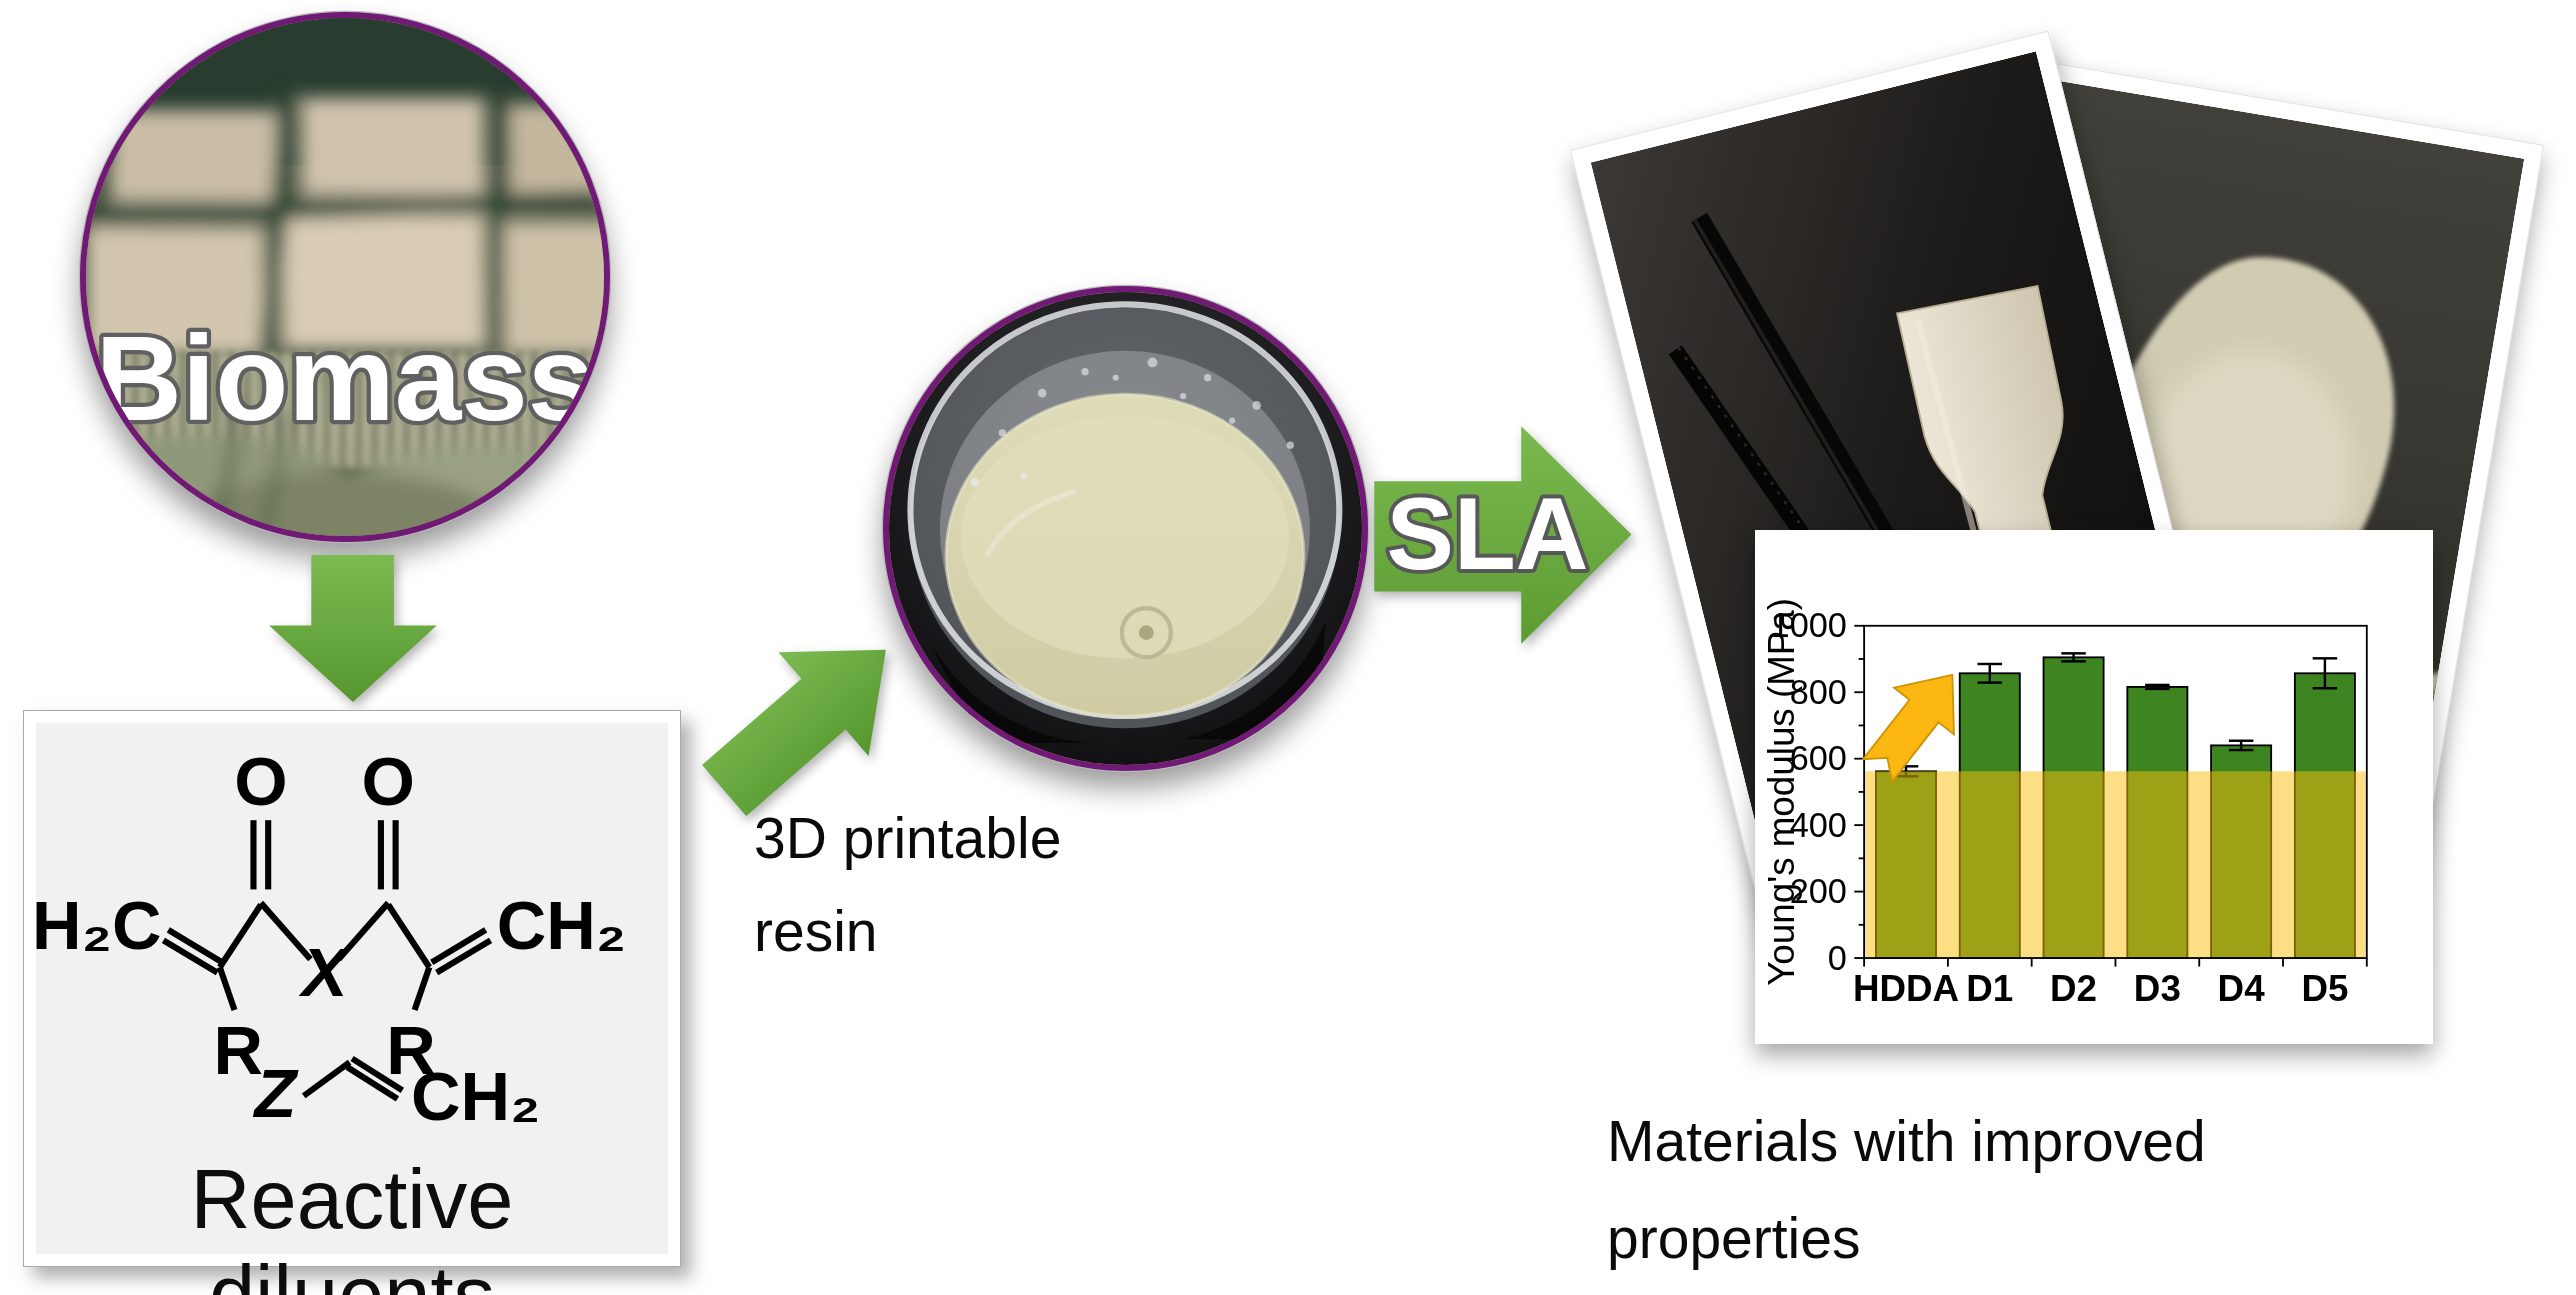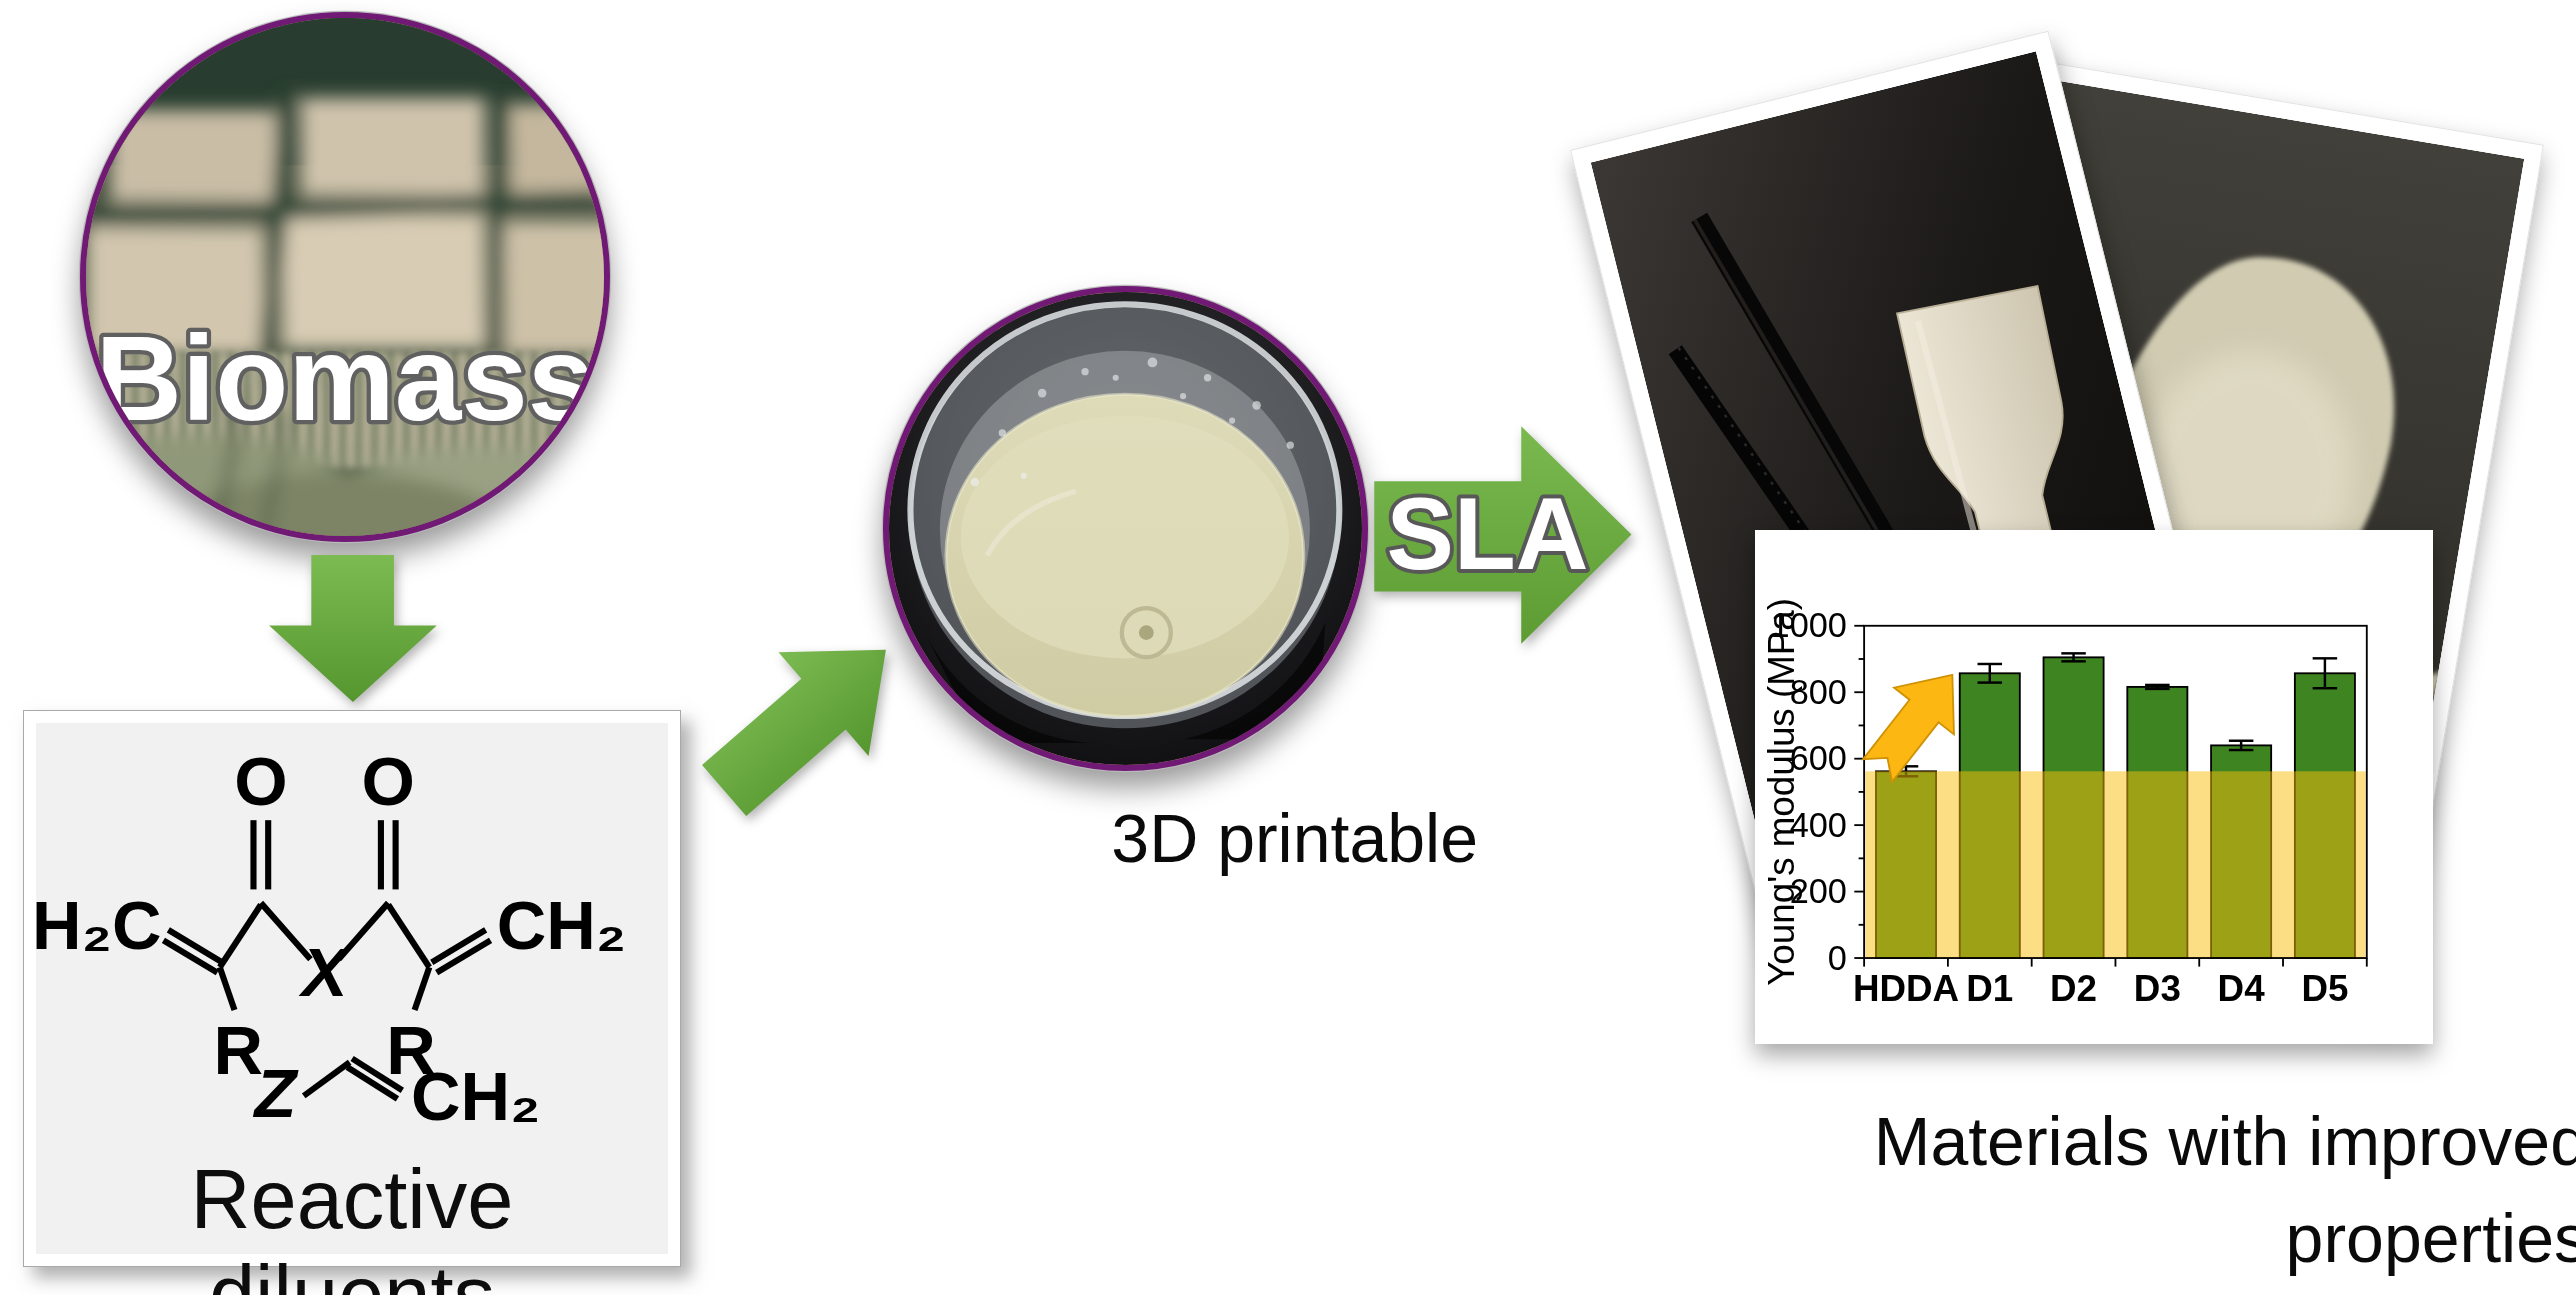--- a/index.html
+++ b/index.html
@@ -21,22 +21,22 @@
   
   .panel-box{
     position:absolute;background:#ffffff;border:1.2px solid #a9a9a9;
     box-shadow:9.8px 11px 16px rgba(100,100,100,0.50);
   }
   .panel-box-inner{
     position:absolute;left:12.3px;top:12.3px;right:12.3px;bottom:12.3px;
     background:#f1f1f2;
   }
   .caption{
-    position:absolute;color:#0a0a0a;text-align:right;
-    font-size:68px;line-height:93px;letter-spacing:0px;
+    position:absolute;color:#0a0a0a;text-align:left;
+    font-size:57px;line-height:93px;letter-spacing:0px;
   }
   .box-label{
     position:absolute;left:0;right:0;text-align:center;color:#0d0d0d;
     font-size:83px;
   }
   
   .polaroid{
     position:absolute;background:#ffffff;border:0.6px solid #e2e2e2;
     box-shadow:0 12.3px 24.5px rgba(0,0,0,0.35);
     transform-origin:top left;
@@ -207,20 +207,21 @@
         <circle cx="370" cy="140" r="5"></circle>
         <circle cx="220" cy="300" r="5"></circle>
     </g>
     <path d="M60,560 A 330 330 0 0 0 330 736 L 150 736 Z" fill="#060606" opacity="0.8"></path>
     <path d="M712,540 A 330 330 0 0 1 480 730 L 700 730 Z" fill="#060606" opacity="0.8"></path>
   </svg>
 </div>
 
 <div class="caption" style="left:754px;top:792px;width:724px;">
   <div>3D printable</div>
+  <div>resin</div>
 </div>
 
 <svg class="arrow-svg" style="left:1368px;top:417px;width:282px;height:245px;z-index:4;" viewBox="0 0 460 400">
   <defs>
     <linearGradient id="g3" x1="0" y1="0" x2="0" y2="1">
       <stop offset="0" stop-color="#79b950"></stop>
         <stop offset="1" stop-color="#5d9c33"></stop>
     </linearGradient>
   </defs>
   <polygon points="10,105 250,105 250,15 430,192 250,370 250,285 10,285" fill="url(#g3)"></polygon>

